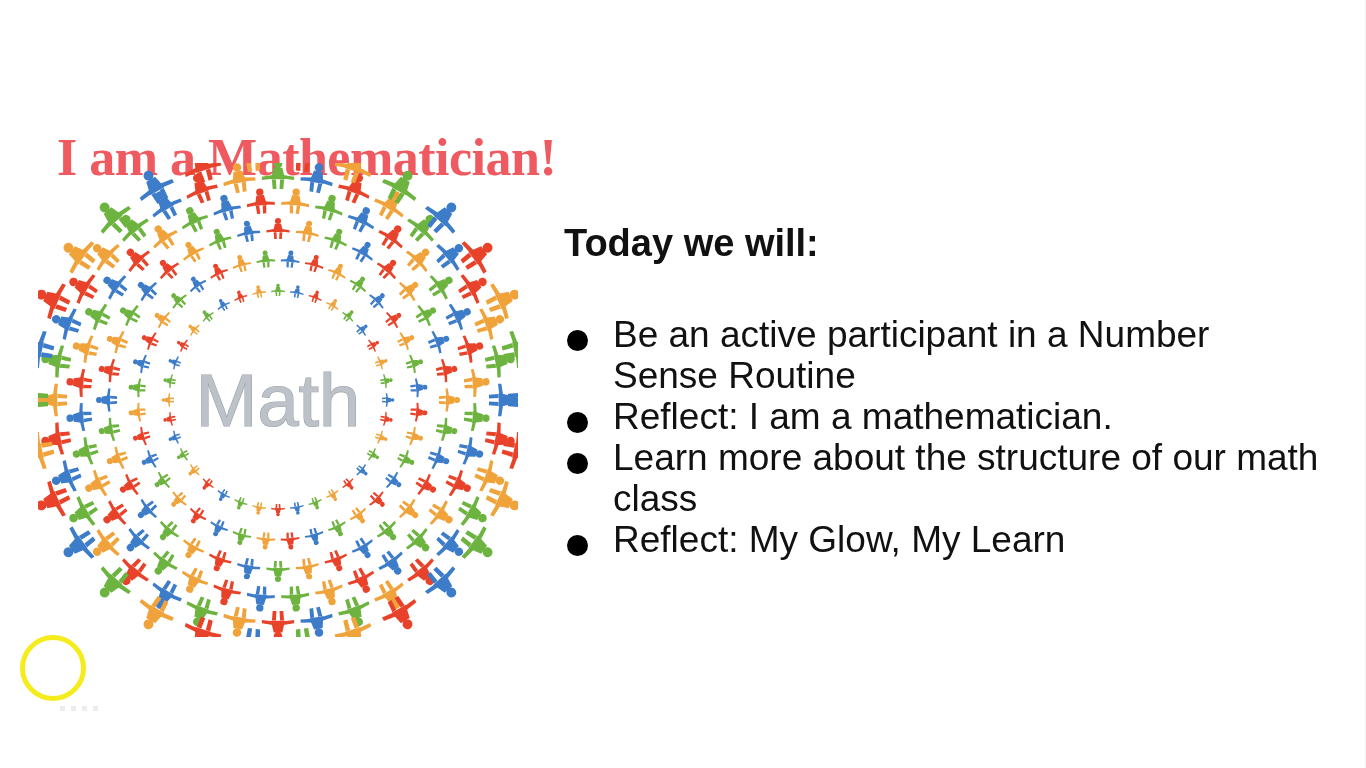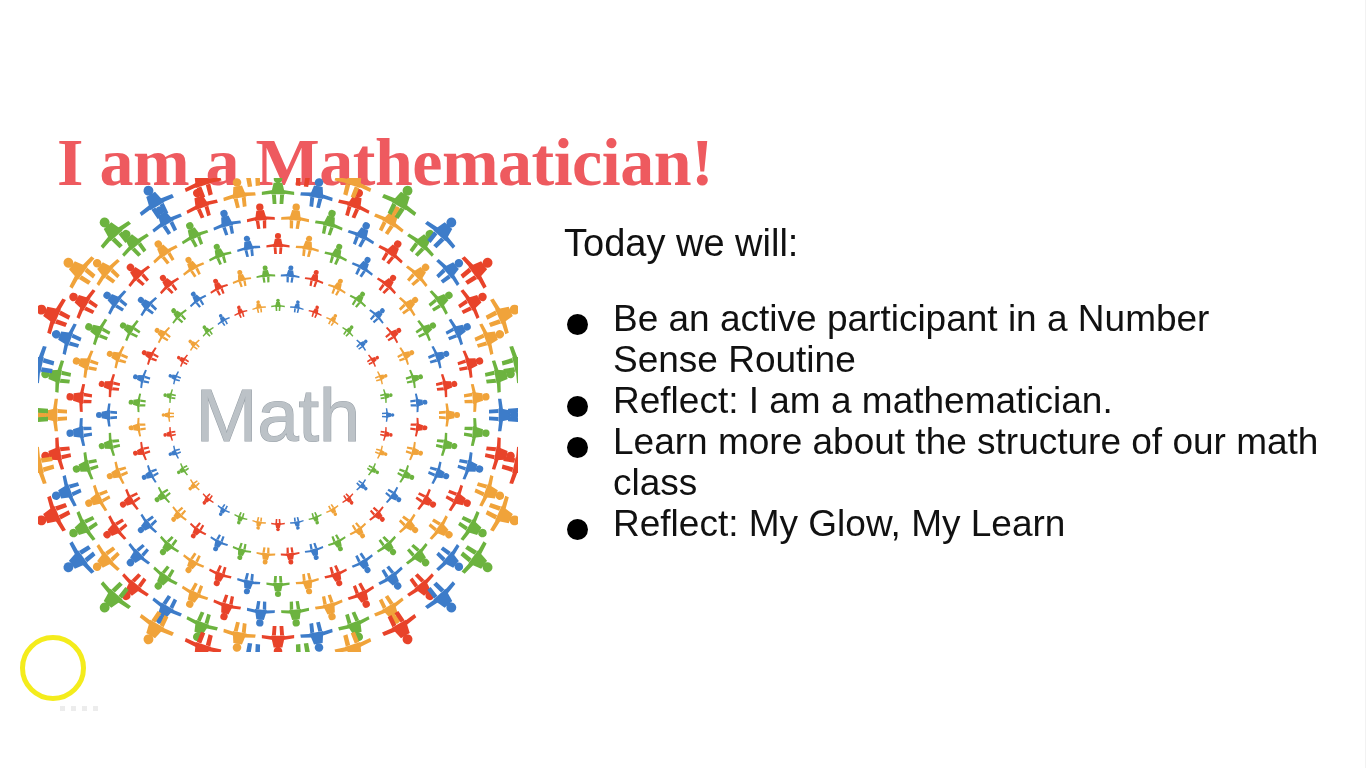--- a/index.html
+++ b/index.html
@@ -30,35 +30,35 @@
     right: 0;
     width: 1px;
     height: 768px;
     background: #f2f2f2;
   }
 
   
   .slide-title {
     position: absolute;
     left: 57px;
-    top: 77px;
+    top: 84px;
     font-family: "Liberation Serif", "DejaVu Serif", serif;
     font-weight: bold;
-    font-size: 68px;
+    font-size: 52px;
     line-height: 78px;
     letter-spacing: -0.5px;
     color: #ee5a5f;
     white-space: nowrap;
   }
 
   
   .mandala-wrap {
     position: absolute;
     left: 38px;
-    top: 178px;
+    top: 163px;
     width: 480px;
     height: 474px;
   }
   .mandala-wrap svg {
     display: block;
     width: 480px;
     height: 474px;
   }
   .mandala-center-label {
     font-family: "Liberation Sans", sans-serif;
@@ -74,22 +74,22 @@
   .body-col {
     position: absolute;
     left: 564px;
     top: 218px;
     width: 760px;
   }
   .lead-line {
     font-size: 38px;
     line-height: 50px;
     color: #111111;
-    margin: 0 0 30px 0;
-    font-weight: normal;
+    margin: 0 0 46px 0;
+    font-weight: bold;
   }
   .bullet-list {
     list-style: none;
     margin: 0;
     padding: 0;
   }
   .bullet-item {
     position: relative;
     padding-left: 49px;
     font-size: 37px;

